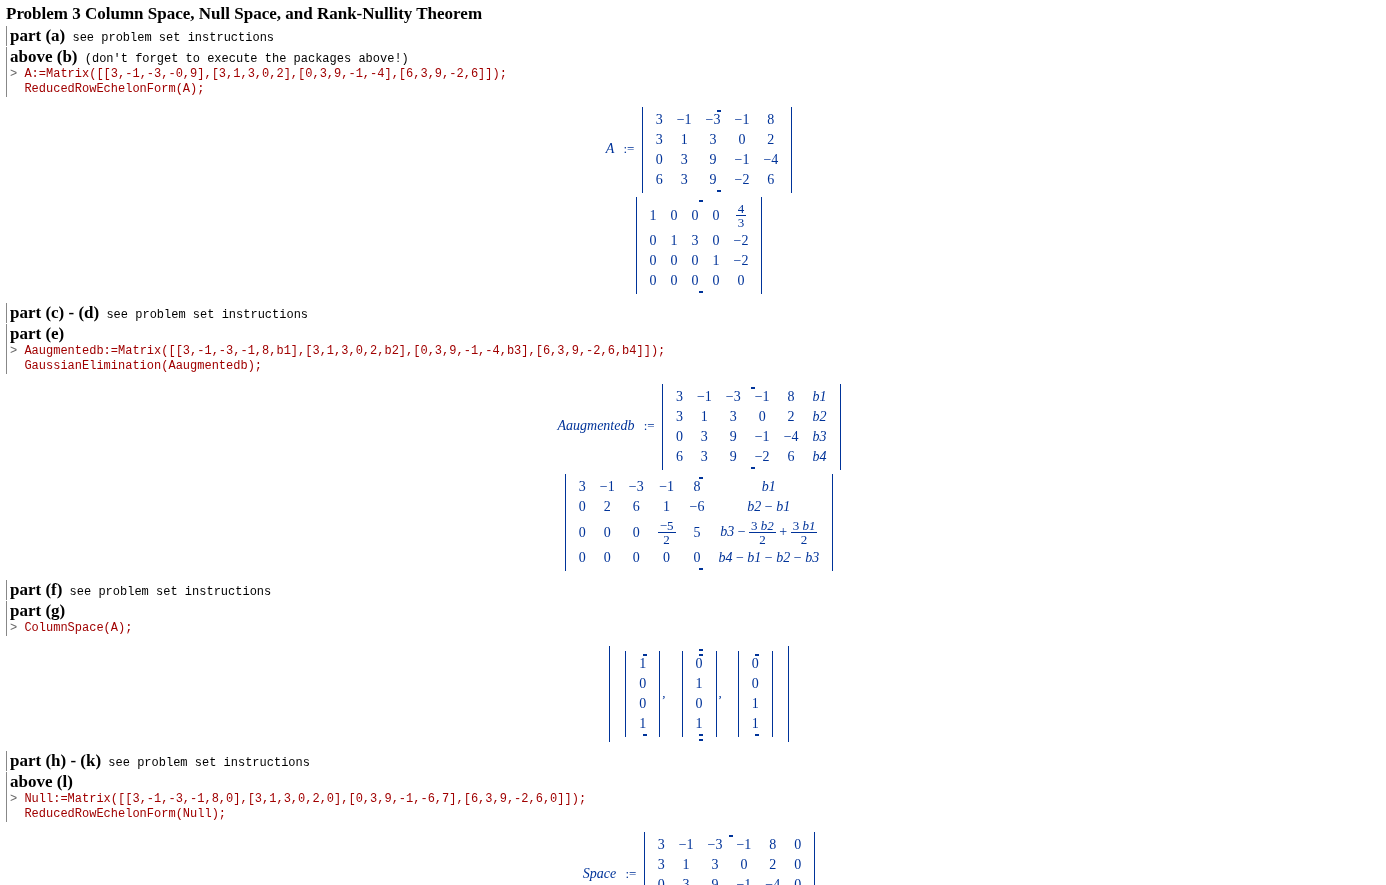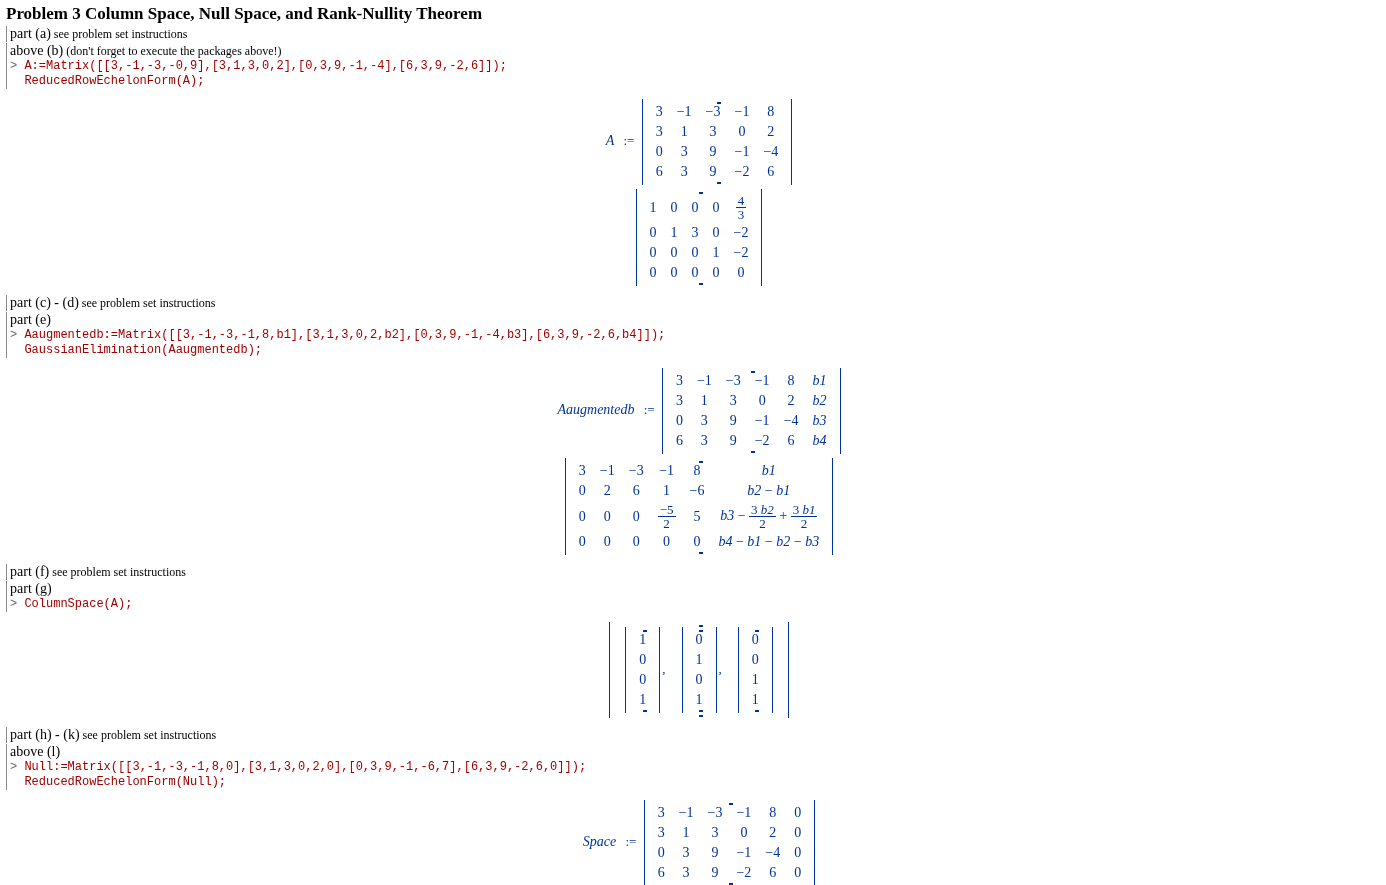--- a/index.html
+++ b/index.html
@@ -15,26 +15,27 @@
     font-weight: bold;
     font-size: 17px;
     margin-bottom: 2px;
   }
   .section {
     border-left: 1px solid #888;
     padding-left: 3px;
     margin-top: 1px;
   }
   .part-label {
-    font-weight: normal;
-    font-size: 14px;
+    font-weight: bold;
+    font-size: 17px;
   }
   .part-note {
     font-weight: normal;
     font-size: 12px;
+    font-family: Liberation Mono, monospace;
   }
   .code-block {
     border-left: 1px solid #888;
     padding-left: 3px;
     font-family: "Courier New", monospace;
     font-size: 12px;
     color: #a00000;
     line-height: 1.25;
     white-space: pre;
   }

